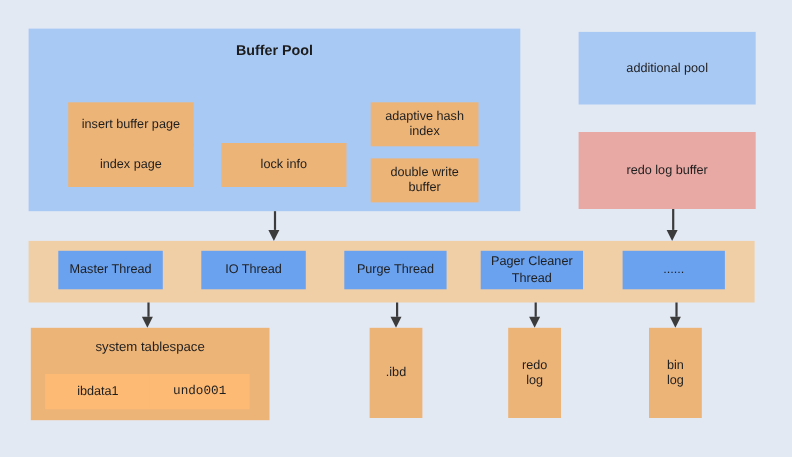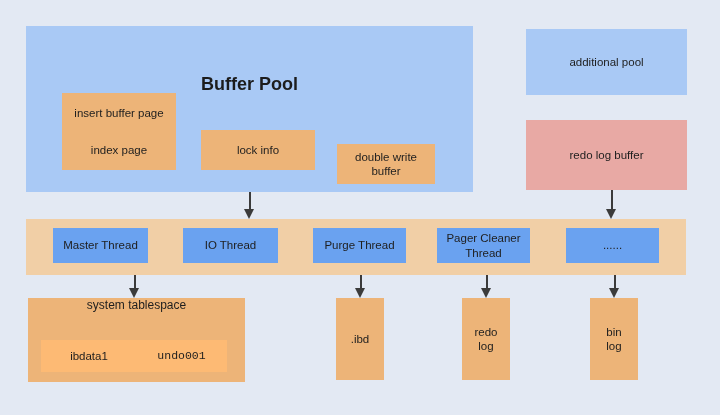--- a/index.html
+++ b/index.html
@@ -38,24 +38,23 @@
     height: 166px;
     background: #a9c9f5;
     display: block;
   }
   .panel-title {
     position: absolute;
     left: 0;
     top: 12px;
     width: 100%;
     text-align: center;
-    font-size: 18px;
+    font-size: 13px;
     font-weight: 700;
     color: #1c1c1c;
-    margin-top: 35px;
   }
   .bp-cell {
     background: #edb478;
     font-size: 11.5px;
   }
   
   .panel-additional {
     left: 526px;
     top: 29px;
     width: 161px;
@@ -94,21 +93,21 @@
   .panel-systbs {
     left: 28px;
     top: 298px;
     width: 217px;
     height: 84px;
     display: block;
   }
   .systbs-title {
     position: absolute;
     left: 0;
-    top: 0;
+    top: 10px;
     width: 100%;
     text-align: center;
     font-size: 12px;
   }
   .sub-file {
     background: #fdba74;
     font-size: 11.5px;
     top: 340px;
     height: 32px;
   }
@@ -138,20 +137,22 @@
 </style>
 </head>
 <body>
 
 <div id="canvas">
 
   <div class="box panel-bufferpool">
     <div class="panel-title">Buffer Pool</div>
 
     <div class="box bp-cell" style="left:36px;top:67px;width:114px;height:40px;">insert buffer page</div>
+    <div class="box bp-cell" style="left:311px;top:67px;width:98px;height:40px;">adaptive hash
+index</div>
 
     <div class="box bp-cell" style="left:36px;top:104px;width:114px;height:40px;">index page</div>
     <div class="box bp-cell" style="left:175px;top:104px;width:114px;height:40px;">lock info</div>
     <div class="box bp-cell" style="left:311px;top:118px;width:98px;height:40px;">double write
 buffer</div>
   </div>
 
   <div class="box panel-additional">additional pool</div>
   <div class="box panel-redobuf">redo log buffer</div>
 

